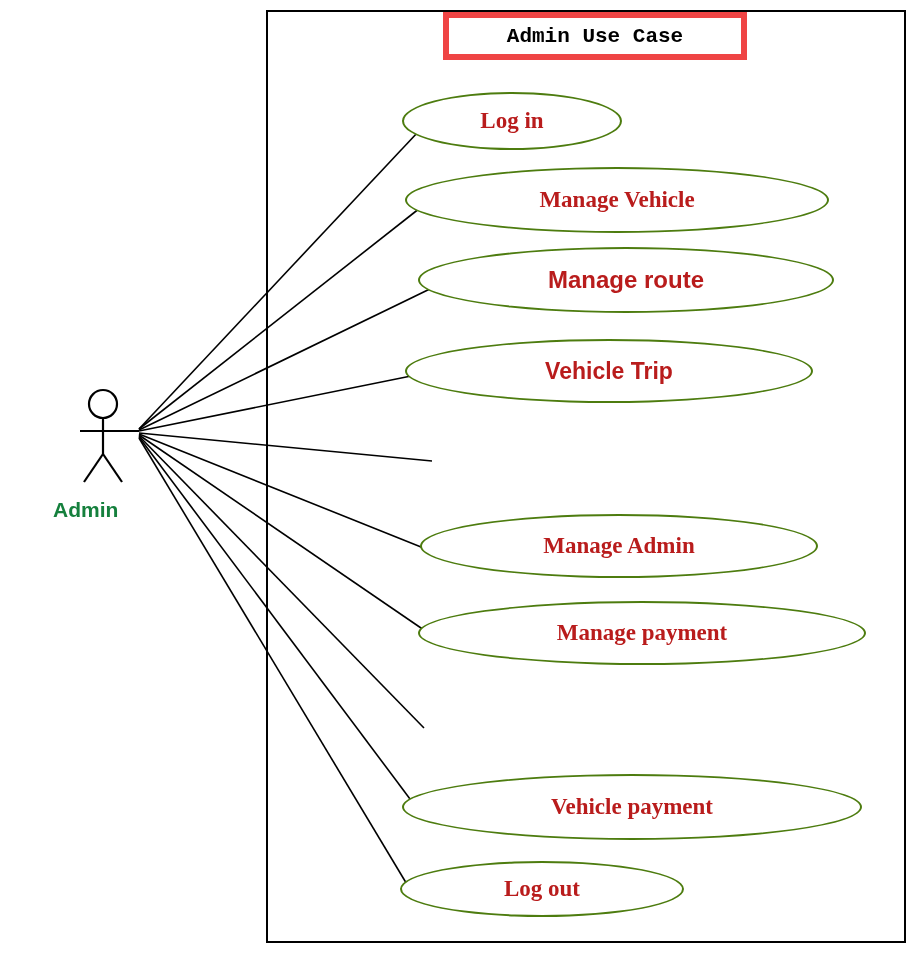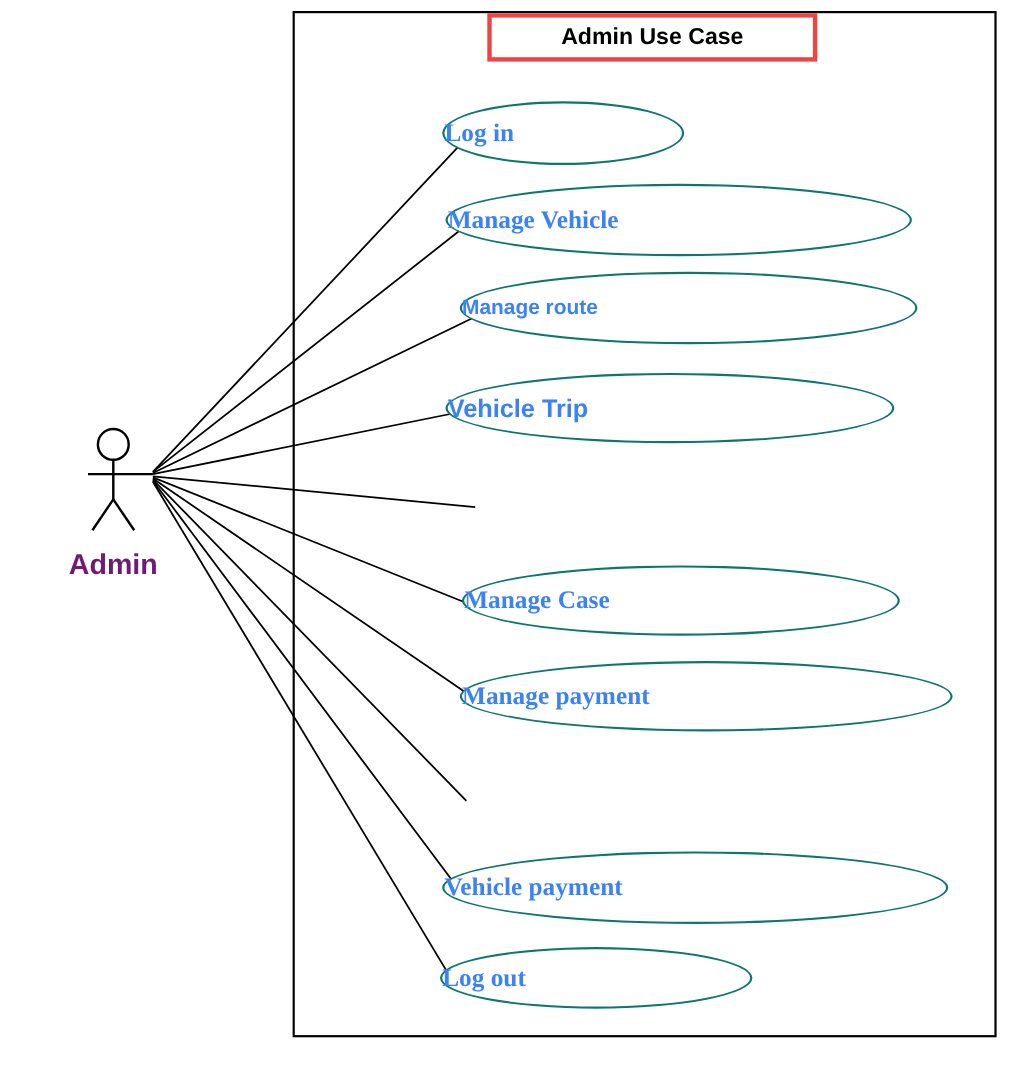--- a/index.html
+++ b/index.html
@@ -19,59 +19,58 @@
     background: transparent;
   }
   .layer {
     position: absolute;
     left: 0; top: 0;
   }
   .titlebox {
     position: absolute;
     left: 443px; top: 12px;
     width: 292px; height: 36px;
-    border: 4px solid #ef4444;
+    border: 6px solid #ef4444;
     background: #fff;
     display: flex; align-items: center; justify-content: center;
-    font-family: Liberation Sans, sans-serif;
+    font-family: Liberation Mono, monospace;
     font-weight: bold;
     font-size: 21px;
     color: #000;
   }
   .uc {
     position: absolute;
-    border: 2px solid #0f766e;
+    border: 2px solid #4d7c0f;
     border-radius: 50%;
     background: #ffffff;
-    display: flex; align-items: center; 
+    display: flex; align-items: center; justify-content: center;
     font-weight: bold;
     font-size: 23px;
-    color: #3b82f6;
+    color: #b91c1c;
     white-space: nowrap;
   }
   .uc.sans { font-family: "Liberation Sans", sans-serif; }
   .uc1  { left: 402px; top:  92px; width: 216px; height: 54px; }
   .uc2  { left: 405px; top: 167px; width: 420px; height: 62px; }
-  .uc3  { left: 418px; top: 247px; width: 412px; height: 62px; font-size: 19px; }
+  .uc3  { left: 418px; top: 247px; width: 412px; height: 62px; font-size: 24px; }
   .uc4  { left: 405px; top: 339px; width: 404px; height: 60px; }
   .uc5  { left: 420px; top: 427px; width: 364px; height: 57px; }
   .uc6  { left: 420px; top: 514px; width: 394px; height: 60px; }
   .uc7  { left: 418px; top: 601px; width: 444px; height: 60px; }
   .uc8  { left: 405px; top: 687px; width: 460px; height: 62px; }
   .uc9  { left: 402px; top: 774px; width: 456px; height: 62px; }
   .uc10 { left: 400px; top: 861px; width: 280px; height: 52px; }
   .actor-label {
     position: absolute;
     left: 53px; top: 498px;
     width: 100px;
-    text-align: center;
     font-family: "Liberation Sans", sans-serif;
     font-weight: bold;
-    font-size: 26px;
-    color: #701a75;
+    font-size: 21px;
+    color: #15803d;
   }
 </style>
 </head>
 <body>
 
 <div class="stage">
 
   <div class="boundary"></div>
 
   <svg class="layer" width="918" height="970" viewBox="0 0 918 970">
@@ -106,21 +105,21 @@
   <div class="uc uc2">
     <span>Manage Vehicle</span>
   </div>
   <div class="uc uc3 sans">
     <span>Manage route</span>
   </div>
   <div class="uc uc4 sans">
     <span>Vehicle Trip</span>
   </div>
   <div class="uc uc6">
-    <span>Manage Case</span>
+    <span>Manage Admin</span>
   </div>
   <div class="uc uc7">
     <span>Manage payment</span>
   </div>
   <div class="uc uc9">
     <span>Vehicle payment</span>
   </div>
   <div class="uc uc10">
     <span>Log out</span>
   </div>

